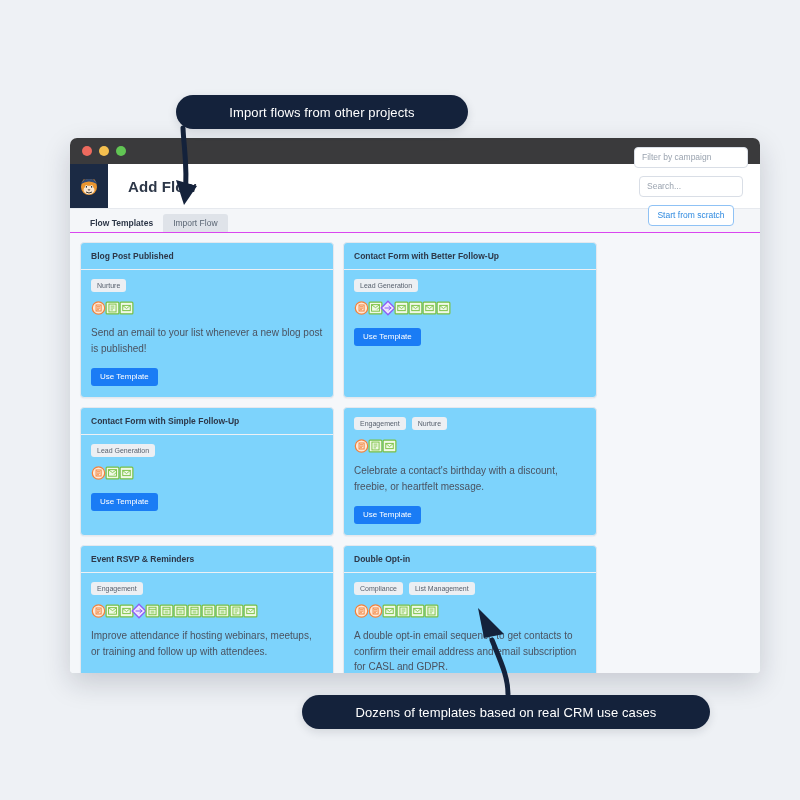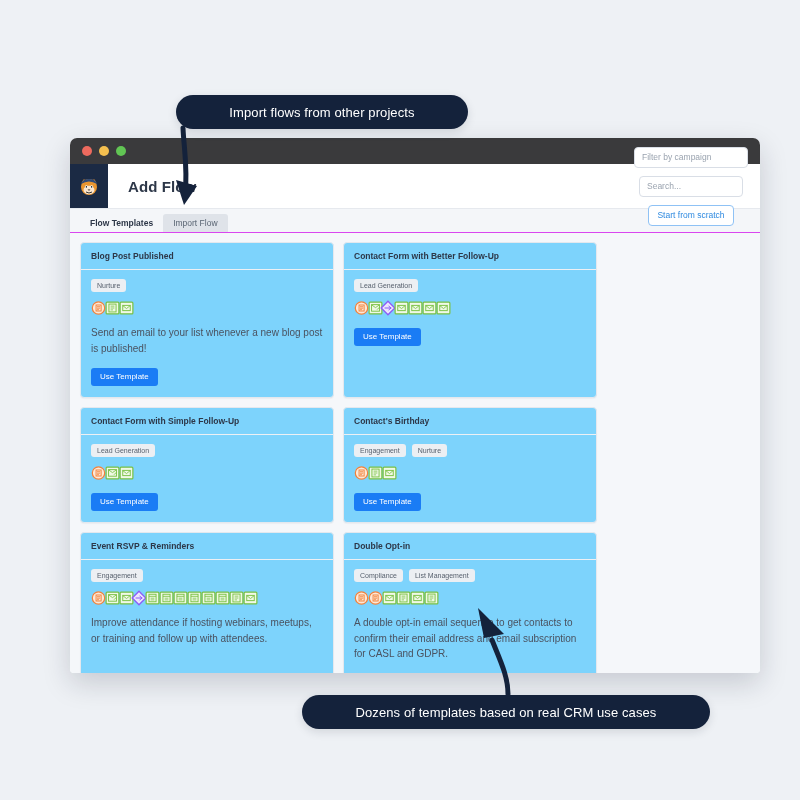--- a/index.html
+++ b/index.html
@@ -250,21 +250,20 @@
                   <path d="M9.6 9.8 l2.6 -2.6" stroke="#7ac143" stroke-width="0.9"></path>
                 </svg>
                 <svg class="node" width="15" height="16" viewBox="0 0 16 16" style="margin-right: -1px;">
                   <rect x="1.2" y="1.8" width="13.6" height="12.4" rx="1" fill="#f0f9e6" stroke="#7ac143" stroke-width="1.3"></rect>
                   <rect x="4" y="5.2" width="8" height="5.6" fill="none" stroke="#7ac143" stroke-width="1"></rect>
                   <path d="M4 5.4 L8 8.6 L12 5.4" fill="none" stroke="#7ac143" stroke-width="0.9"></path>
                 </svg>
               </div><div class="use-btn">Use Template</div></div>
           </div>
           <div class="card">
-            <div class="card-title">Contact's Birthday</div>
             <div class="card-body"><div class="tags">
                 <span class="tag">Engagement</span>
                 <span class="tag">Nurture</span>
               </div><div class="flowchain">
                 <svg class="node" width="15" height="16" viewBox="0 0 16 16" style="margin-right: -1px;">
                   <circle cx="8" cy="8" r="6.6" fill="#fde8d6" stroke="#f2813a" stroke-width="1.3"></circle>
                   <rect x="5.4" y="4.8" width="5.4" height="6.4" fill="none" stroke="#f2813a" stroke-width="1"></rect>
                   <line x1="6.4" y1="6.6" x2="9.8" y2="6.6" stroke="#f2813a" stroke-width="0.9"></line>
                   <line x1="6.4" y1="8.2" x2="9.8" y2="8.2" stroke="#f2813a" stroke-width="0.9"></line>
                   <line x1="6.4" y1="9.8" x2="8.6" y2="9.8" stroke="#f2813a" stroke-width="0.9"></line>
@@ -272,21 +271,21 @@
                 <svg class="node" width="15" height="16" viewBox="0 0 16 16" style="margin-right: -1px;">
                   <rect x="1.2" y="1.8" width="13.6" height="12.4" rx="1" fill="#f0f9e6" stroke="#7ac143" stroke-width="1.3"></rect>
                   <rect x="4.2" y="3.8" width="7.6" height="8.4" fill="none" stroke="#7ac143" stroke-width="1"></rect>
                   <path d="M6 6 h4 M6 8 h4 M6 10 h2.6" stroke="#7ac143" stroke-width="0.85"></path>
                 </svg>
                 <svg class="node" width="15" height="16" viewBox="0 0 16 16" style="margin-right: -1px;">
                   <rect x="1.2" y="1.8" width="13.6" height="12.4" rx="1" fill="#f0f9e6" stroke="#7ac143" stroke-width="1.3"></rect>
                   <rect x="4" y="5.2" width="8" height="5.6" fill="none" stroke="#7ac143" stroke-width="1"></rect>
                   <path d="M4 5.4 L8 8.6 L12 5.4" fill="none" stroke="#7ac143" stroke-width="0.9"></path>
                 </svg>
-              </div><div class="use-btn">Use Template</div></div>
+              </div><p class="desc">Celebrate a contact's birthday with a discount, freebie, or heartfelt message.</p><div class="use-btn">Use Template</div></div>
           </div>
           <div class="card">
             <div class="card-title">Event RSVP &amp; Reminders</div>
             <div class="card-body">
               <div class="tags">
                 <span class="tag">Engagement</span>
               </div>
               <div class="flowchain">
                 <svg class="node" width="15" height="16" viewBox="0 0 16 16" style="margin-right: -1px;">
                   <circle cx="8" cy="8" r="6.6" fill="#fde8d6" stroke="#f2813a" stroke-width="1.3"></circle>

